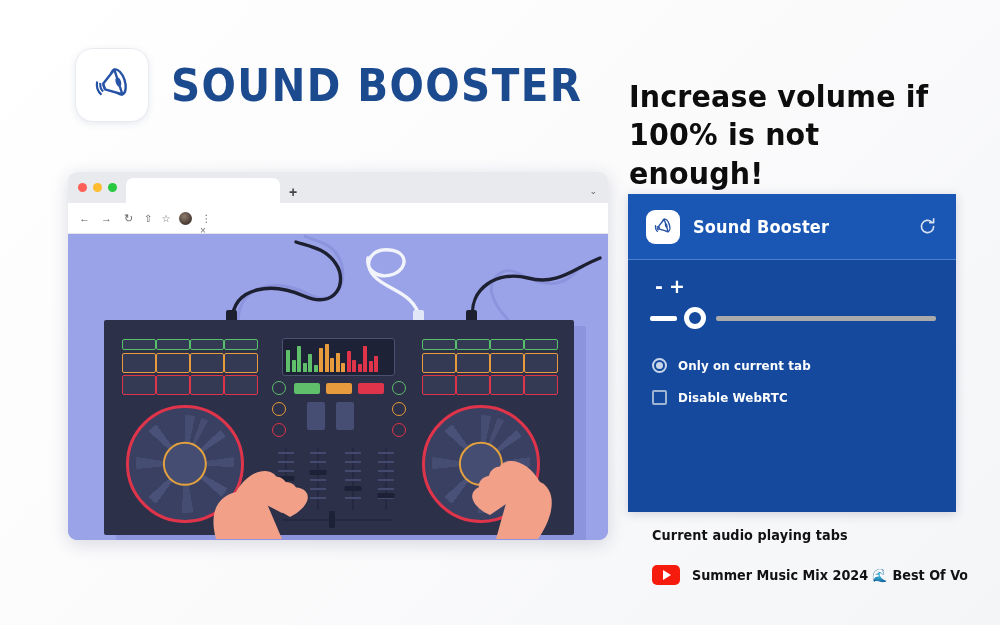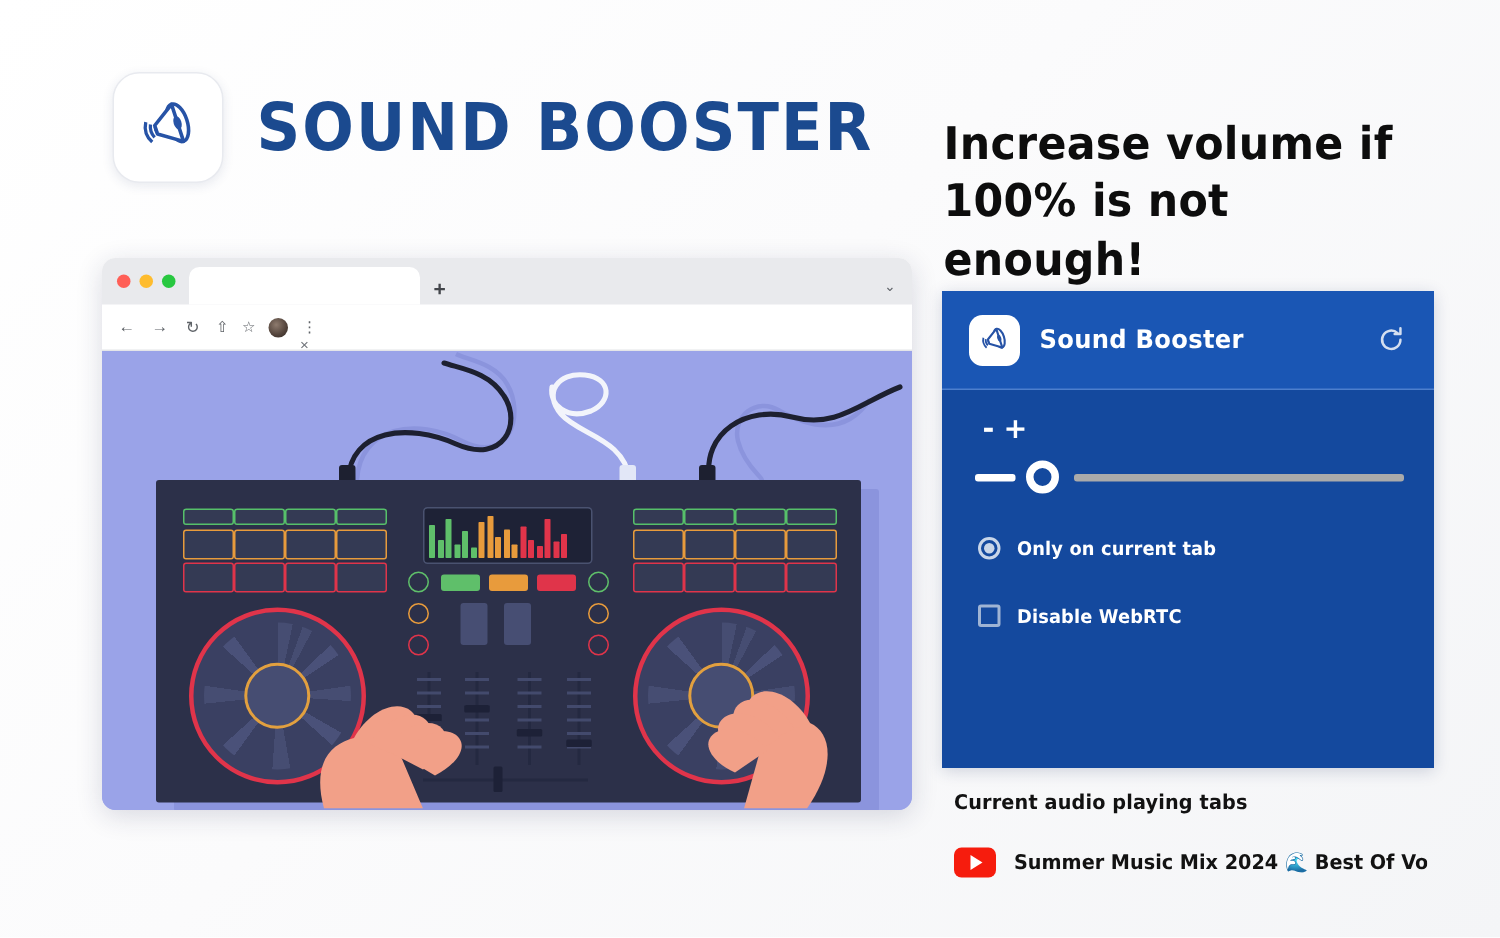--- a/index.html
+++ b/index.html
@@ -233,24 +233,24 @@
   }
   .checkbox {
     width: 15px; height: 15px; border-radius: 2px;
     border: 2px solid #9fb4d4; box-sizing: border-box; flex: none;
   }
   .opt-label {
     color: #ffffff; font-family: "DejaVu Sans", sans-serif;
     font-weight: 700; font-size: 12.5px; letter-spacing: 0.1px;
     transform: scaleX(0.95); transform-origin: left center;
   }
-  .check-row { margin-top: 20px; }
+  .check-row { margin-top: 7px; }
 
   
-  .audio-sec { position: absolute; left: 636px; top: 527px; width: 330px; }
+  .audio-sec { position: absolute; left: 652px; top: 527px; width: 330px; }
   .audio-heading {
     font-family: "DejaVu Sans", sans-serif; font-weight: 700;
     font-size: 13.5px; color: #121212; letter-spacing: 0.1px;
     transform: scaleX(0.95); transform-origin: left center;
   }
   .audio-item { display: flex; align-items: center; gap: 12px; margin-top: 22px; }
   .yt-icon {
     width: 28px; height: 20px; border-radius: 5px; background: #f61c0d;
     display: flex; align-items: center; justify-content: center; flex: none;
   }

